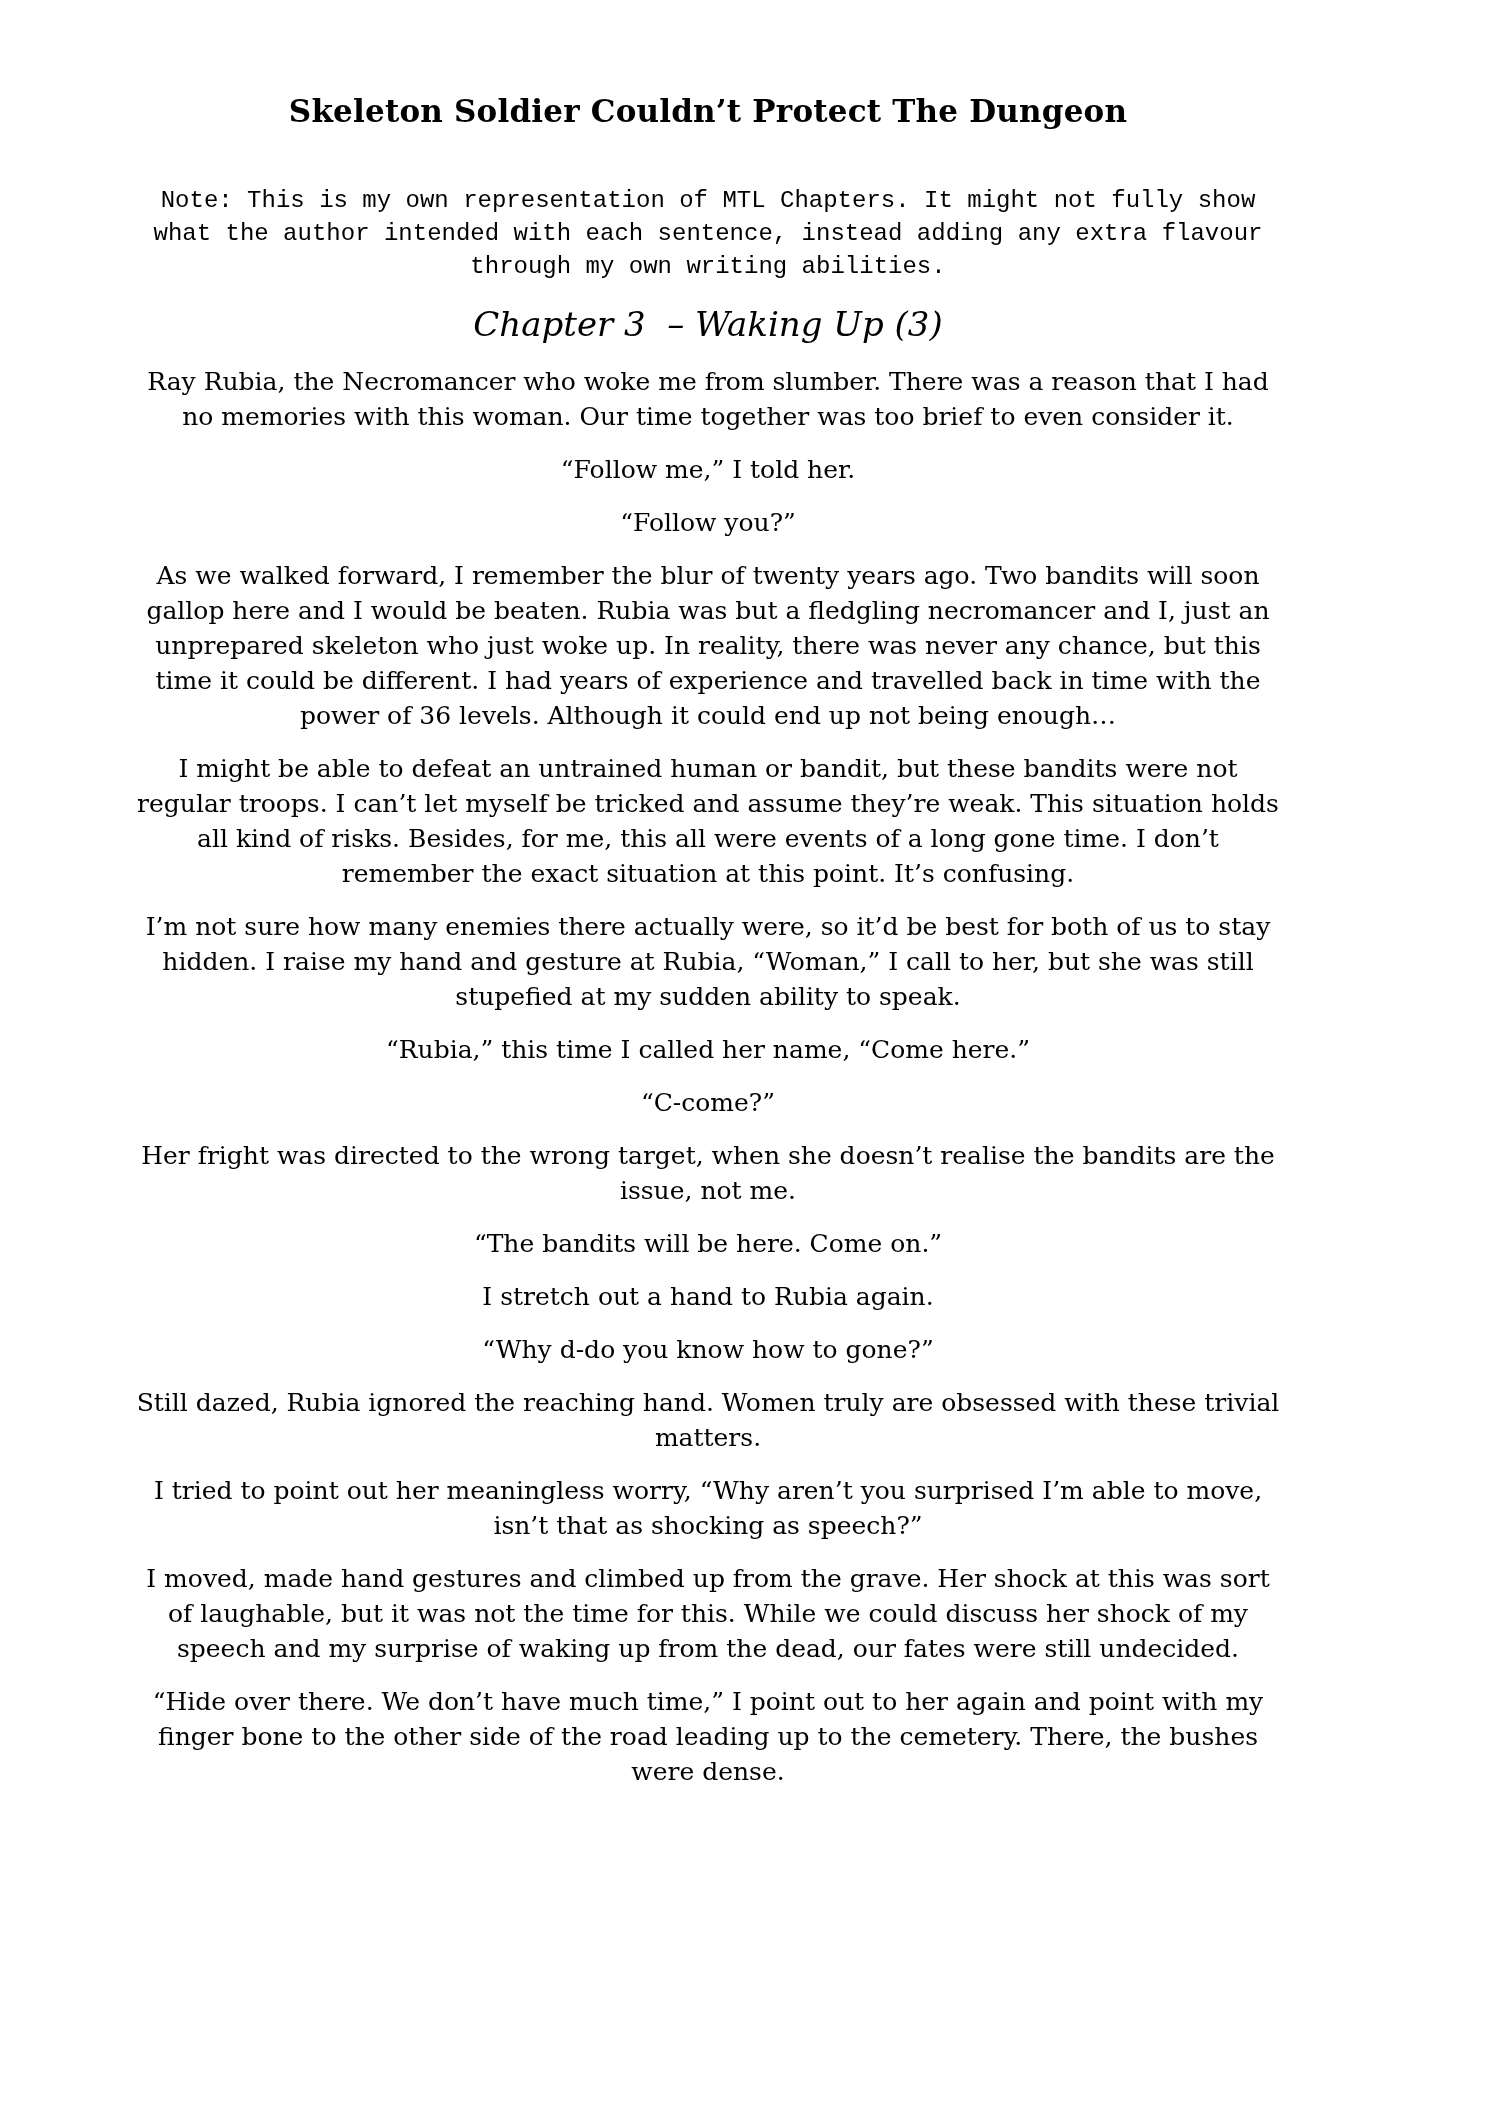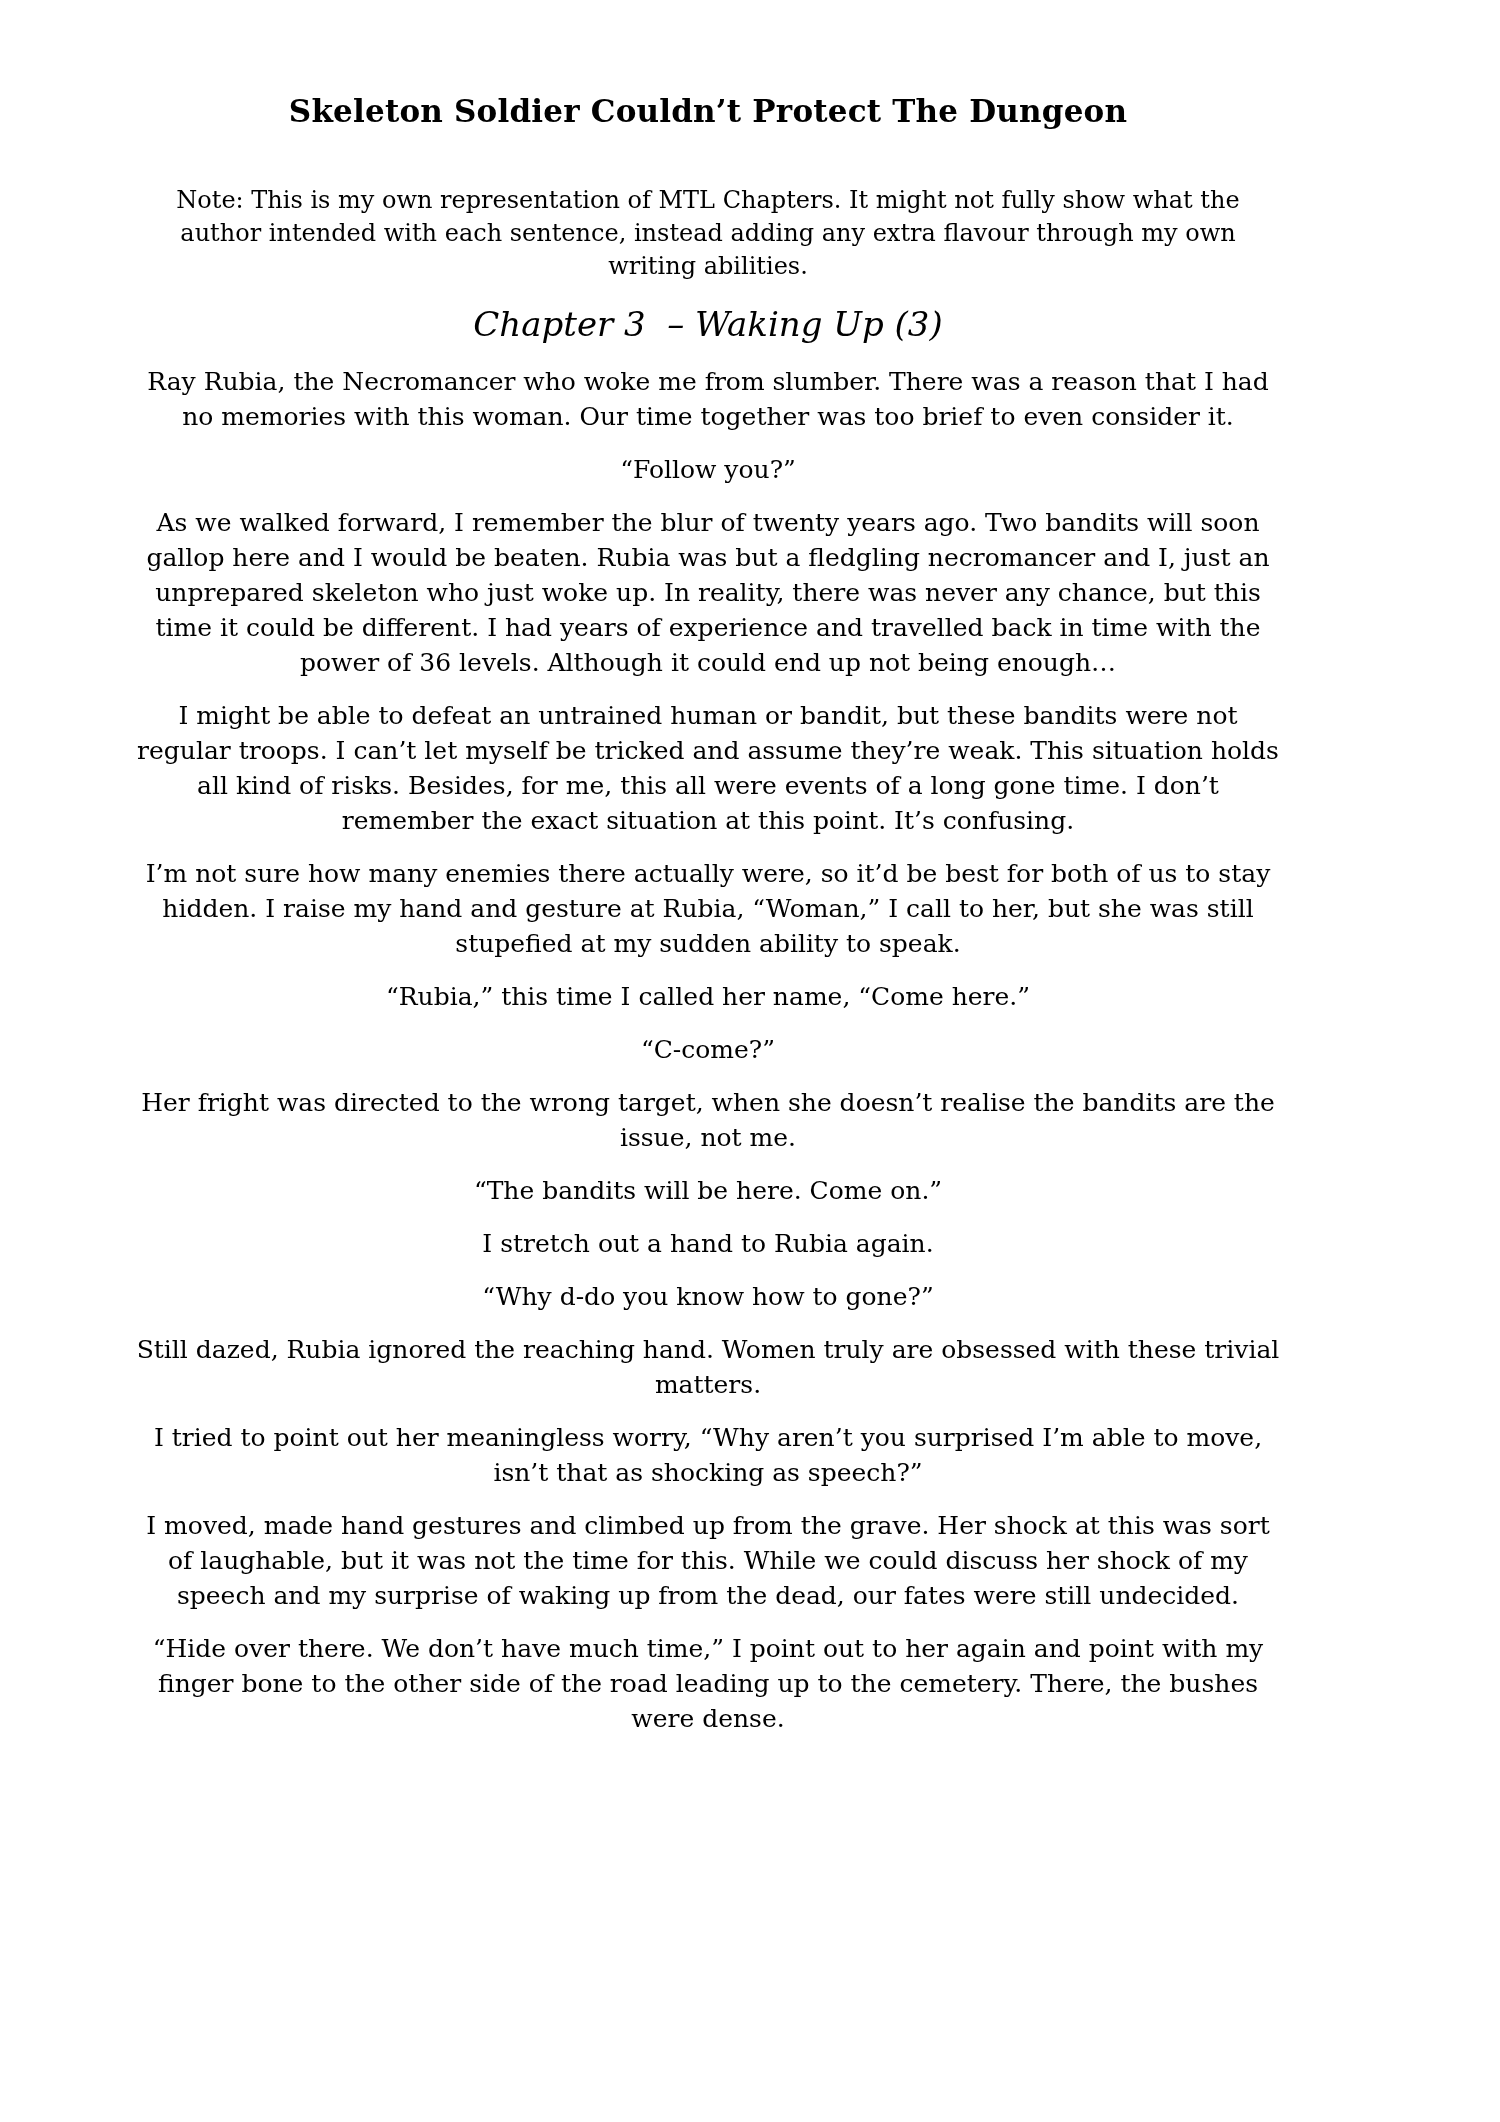--- a/index.html
+++ b/index.html
@@ -24,20 +24,21 @@
     font-size: 31px;
     font-weight: bold;
     line-height: 42px;
     letter-spacing: 0.2px;
   }
   .doc-note {
     margin: 52px 0 0 0;
     text-align: center;
     font-size: 24px;
     line-height: 33px;
+    font-family: Liberation Mono, monospace;
   }
   .chapter-heading {
     margin: 23px 0 0 0;
     text-align: center;
     font-size: 34px;
     font-weight: normal;
     line-height: 37px;
     white-space: pre-wrap;
     font-style: italic;
   }
@@ -53,20 +54,21 @@
 </style>
 </head>
 <body>
 
 <div class="page">
   <h1 class="doc-title">Skeleton Soldier Couldn’t Protect The Dungeon</h1>
   <div class="doc-note">Note: This is my own representation of MTL Chapters. It might not fully show what the author intended with each sentence, instead adding any extra flavour through my own writing abilities.</div>
   <div class="chapter-heading">Chapter 3  – Waking Up (3)</div>
   <div class="chapter-body">
     <p>Ray Rubia, the Necromancer who woke me from slumber. There was a reason that I had no memories with this woman. Our time together was too brief to even consider it.</p>
+    <p>“Follow me,” I told her.</p>
     <p>“Follow you?”</p>
     <p>As we walked forward, I remember the blur of twenty years ago. Two bandits will soon gallop here and I would be beaten. Rubia was but a fledgling necromancer and I, just an unprepared skeleton who just woke up. In reality, there was never any chance, but this time it could be different. I had years of experience and travelled back in time with the power of 36 levels. Although it could end up not being enough…</p>
     <p>I might be able to defeat an untrained human or bandit, but these bandits were not regular troops. I can’t let myself be tricked and assume they’re weak. This situation holds all kind of risks. Besides, for me, this all were events of a long gone time. I don’t remember the exact situation at this point. It’s confusing.</p>
     <p>I’m not sure how many enemies there actually were, so it’d be best for both of us to stay hidden. I raise my hand and gesture at Rubia, “Woman,” I call to her, but she was still stupefied at my sudden ability to speak.</p>
     <p>“Rubia,” this time I called her name, “Come here.”</p>
     <p>“C-come?”</p>
     <p>Her fright was directed to the wrong target, when she doesn’t realise the bandits are the issue, not me.</p>
     <p>“The bandits will be here. Come on.”</p>
     <p>I stretch out a hand to Rubia again.</p>
     <p>“Why d-do you know how to gone?”</p>

